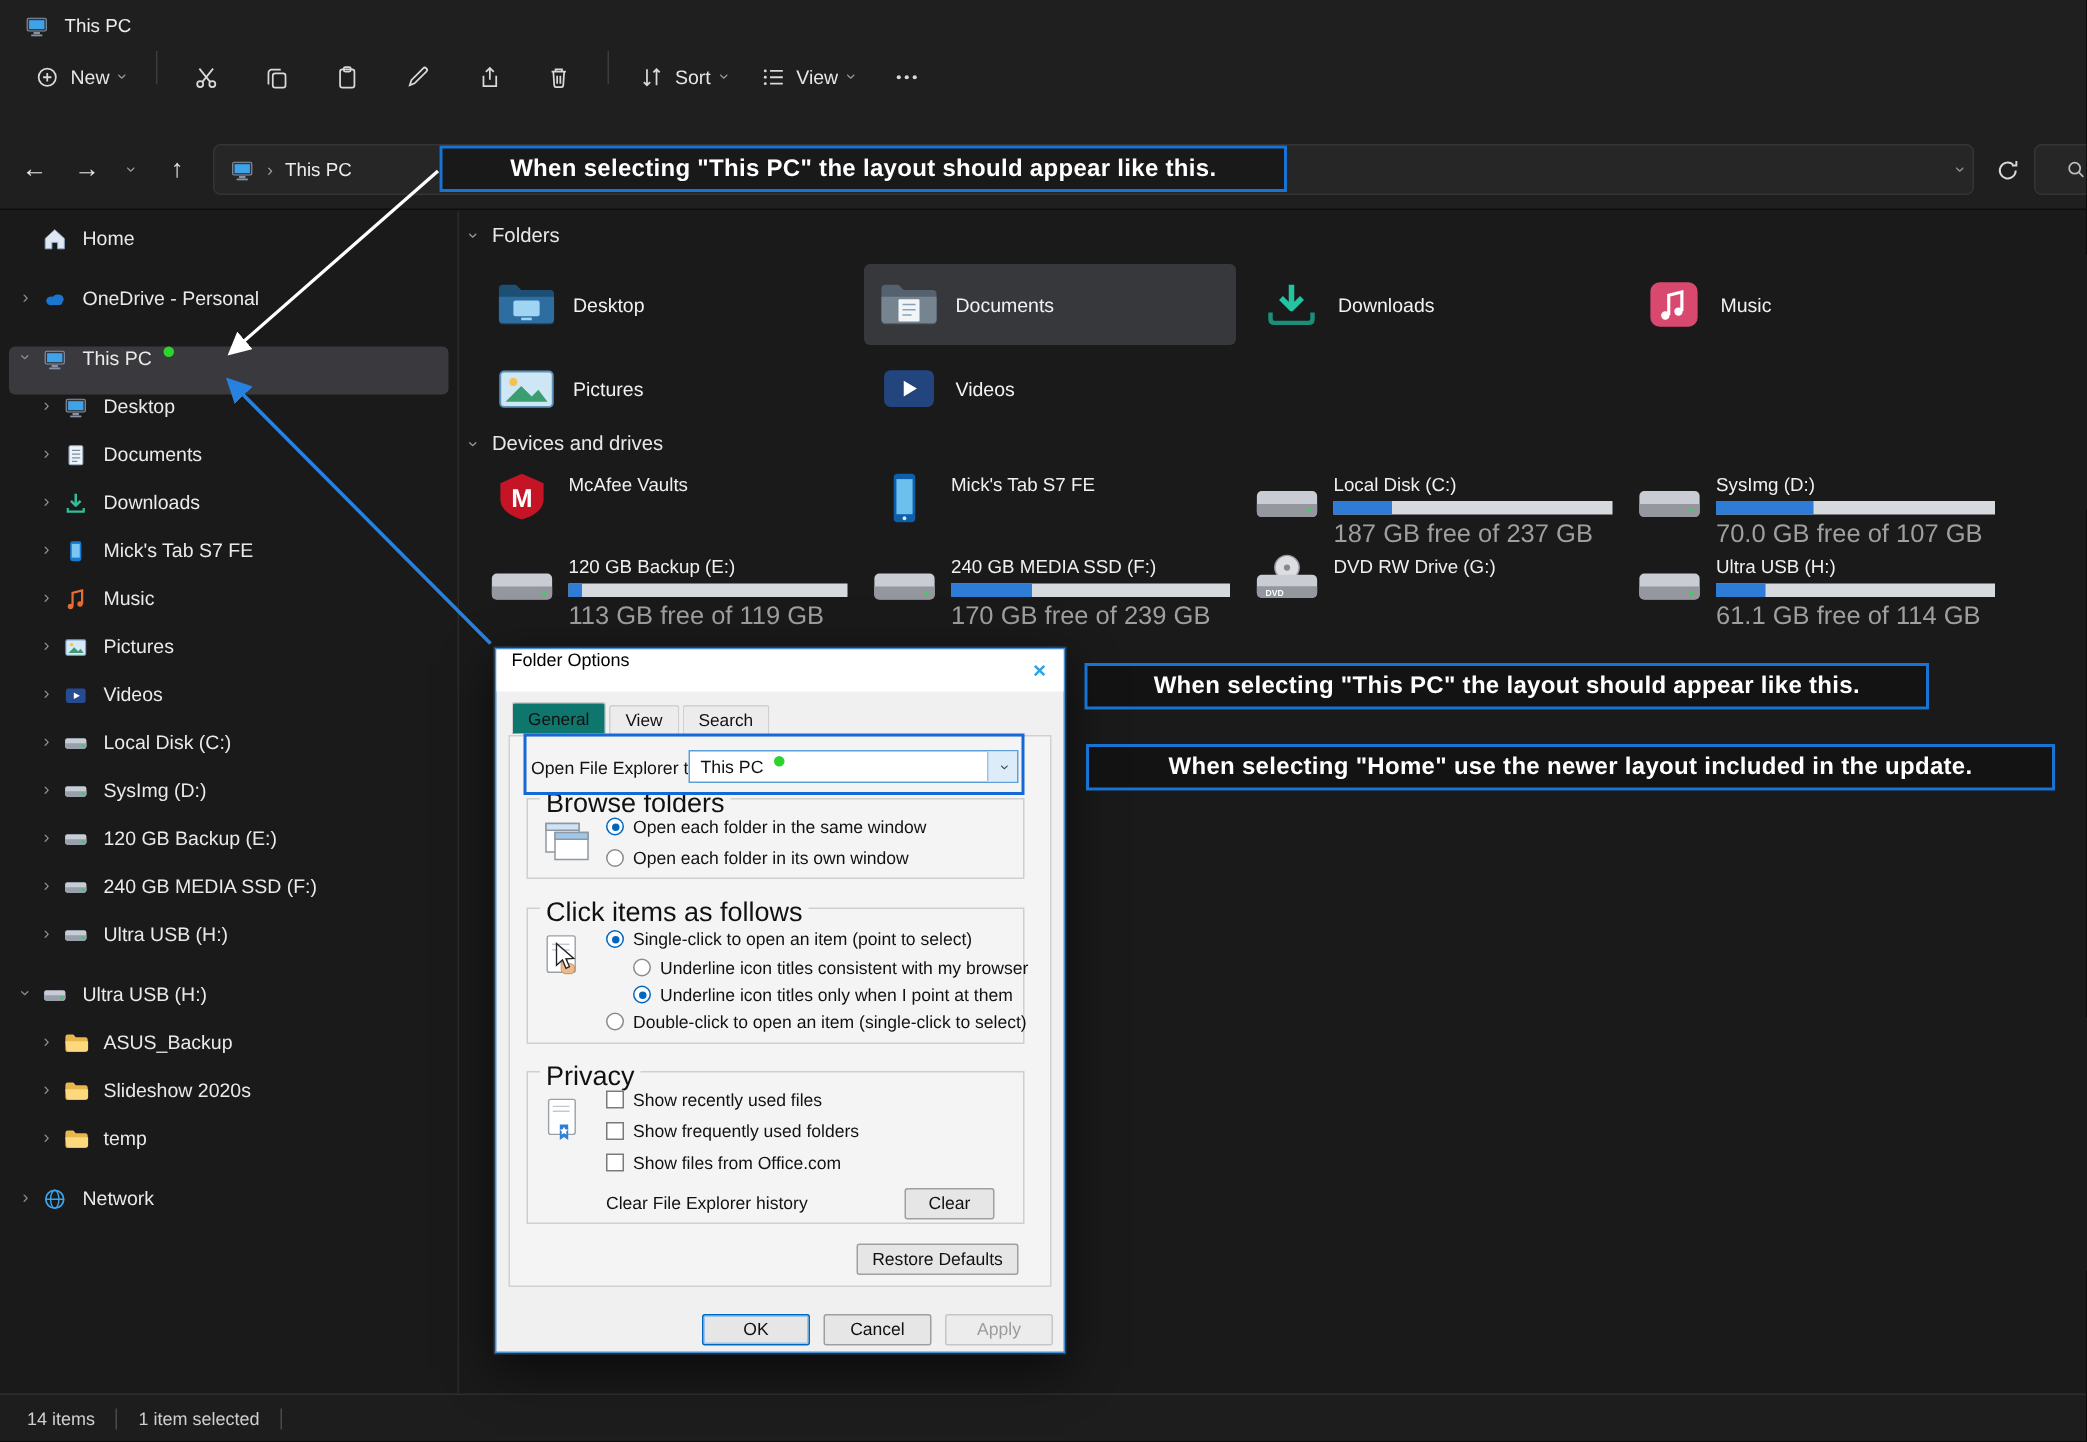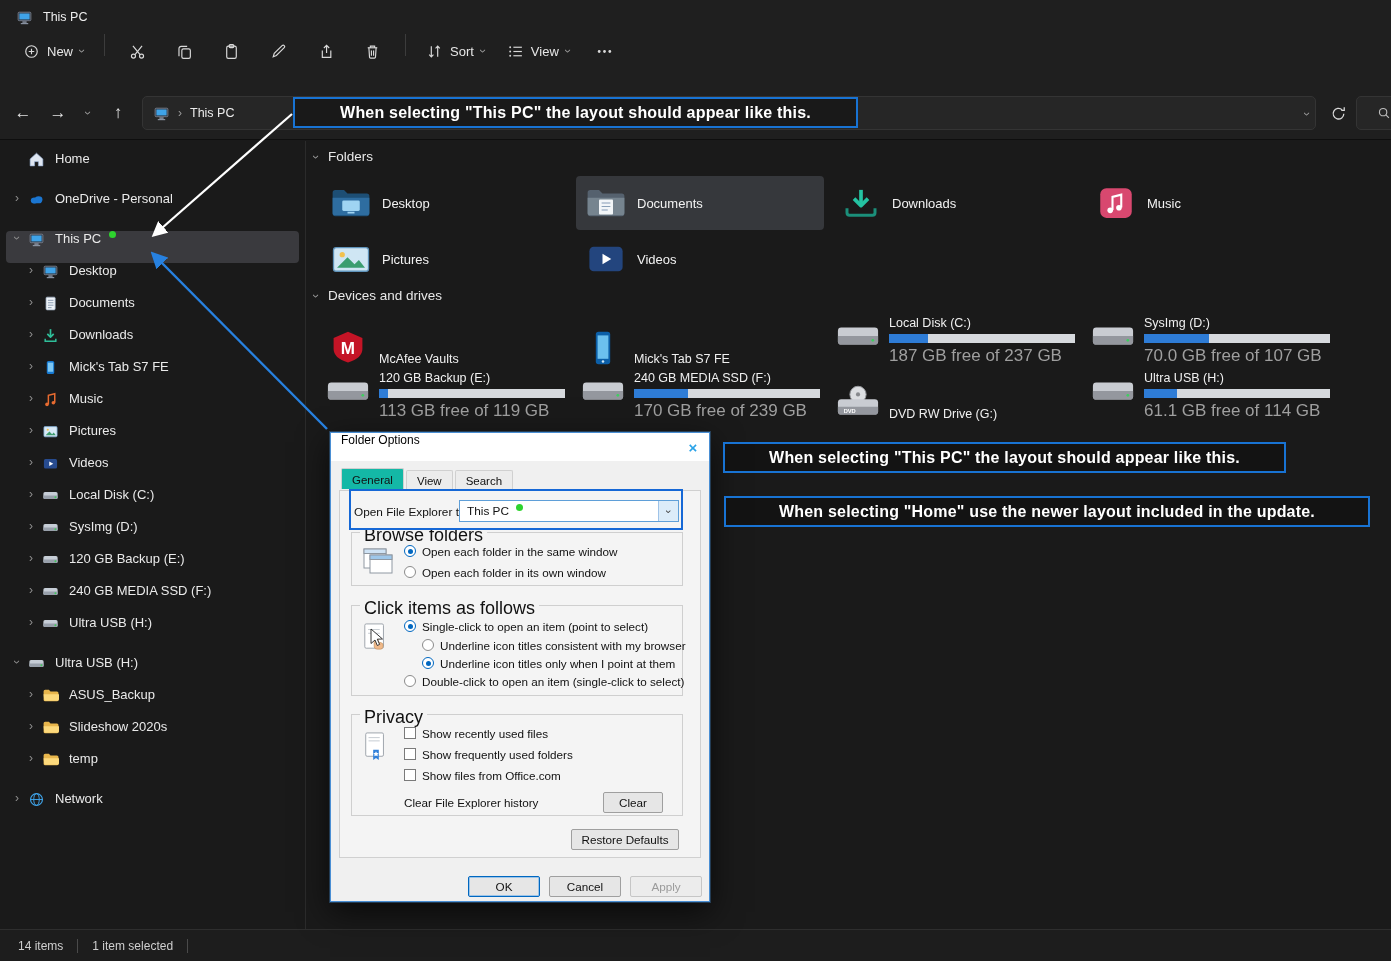--- a/index.html
+++ b/index.html
@@ -38,38 +38,38 @@
 .side-item.gap{margin-top:8px}
 .gdot{width:7px;height:7px;border-radius:50%;background:#2ed32e;margin-left:8px;margin-bottom:10px;flex:0 0 7px}
 
 .content{position:absolute;left:306px;top:141px;right:0;bottom:32px;background:#1a1a1a}
 .sec-h{position:absolute;display:flex;align-items:center;gap:10px;font-size:13.5px;color:#e8e8e8}
 .tile{position:absolute;width:248px;height:54px;display:flex;align-items:center;border-radius:4px}
 .tile.sel{background:#36383c}
 .ticon{width:42px;height:36px;flex:0 0 42px;margin:0 10px 0 9px}
 .tlbl{font-size:13px;color:#f2f2f2}
 .dtile{position:absolute;width:248px;height:52px;display:flex}
-.dtile.mid{align-items:flex-end}
+.dtile.mid{align-items:flex-start}
 .dicon{width:44px;height:36px;flex:0 0 44px;margin:4px 9px 0 5px}
 .dtile.mid .dicon{margin-top:0}
 .dinfo{display:flex;flex-direction:column;padding-top:2px}
 .dname{font-size:12.5px;color:#f0f0f0}
 .dbar{width:186px;height:11px;background:#d6d9dd;margin:4px 0 3px}
 .dfill{height:100%;background:#2e7cd6}
 .dfree{font-size:17px;color:#9f9f9f}
 
 .statusbar{position:absolute;left:0;bottom:0;right:0;height:32px;background:#1d1d1d;border-top:1px solid #2e2e2e;display:flex;align-items:center;padding-left:18px;font-size:12px;color:#cfcfcf;gap:14px}
 .ssep{width:1px;height:14px;background:#4a4a4a}
 
 .dialog{position:absolute;left:330px;top:432px;width:380px;height:470px;background:#f0f0f0;border:1px solid #4a8fd4;box-shadow:0 0 0 1px rgba(70,140,210,.35),0 10px 30px rgba(0,0,0,.65);z-index:40;color:#111;font-size:11.7px}
 .dlg-title{position:absolute;left:0;top:0;right:0;height:28px;background:#fff;display:flex;align-items:flex-start;padding-left:10px;font-size:12px;color:#000}
 .dlg-close{position:absolute;right:0;top:0;width:32px;height:28px;display:flex;align-items:center;justify-content:center;color:#2ba3e8;font-size:15px;font-weight:bold}
 .dlg-tabs{position:absolute;left:10px;top:37px;display:flex;height:21px}
 .dlg-tab{padding:0 10px;line-height:20px;background:#ececec;border:1px solid #d0d0d0;border-bottom:none;margin-right:2px;font-size:11.5px;border-radius:2px 2px 0 0;color:#111}
-.dlg-tab.active{background:#14b8a6;position:relative;top:-2px;line-height:22px;z-index:3}
+.dlg-tab.active{background:#0f766e;position:relative;top:-2px;line-height:22px;z-index:3}
 .dlg-pane{position:absolute;left:8px;right:8px;top:57px;height:368px;background:#f4f4f4;border:1px solid #d0d0d0}
 .hl-rect{position:absolute;left:18px;top:56px;width:334px;height:41px;border:2px solid #1668d6;z-index:6;pointer-events:none}
 .open-lbl{position:absolute;left:23px;top:72px;font-size:11.8px;z-index:5}
 .combo{position:absolute;left:128px;top:67px;width:220px;height:22px;background:#fff;border:1px solid #5f9fd8;display:flex;align-items:center;padding-left:7px;z-index:5}
 .combo .val{font-size:11.8px}
 .gdot2{width:7px;height:7px;border-radius:50%;background:#2ed32e;margin-left:7px;margin-bottom:7px}
 .combo-btn{position:absolute;right:0;top:0;width:20px;height:20px;background:#dcecf9;border-left:1px solid #9fc3e8;display:flex;align-items:center;justify-content:center}
 .combo-btn .chev-g{color:#444;font-size:11px}
 .grp{position:absolute;left:20px;width:332px;border:1px solid #cfcfcf}
 .leg{position:absolute;top:-8px;left:8px;background:#f4f4f4;padding:0 4px;font-size:18px}

